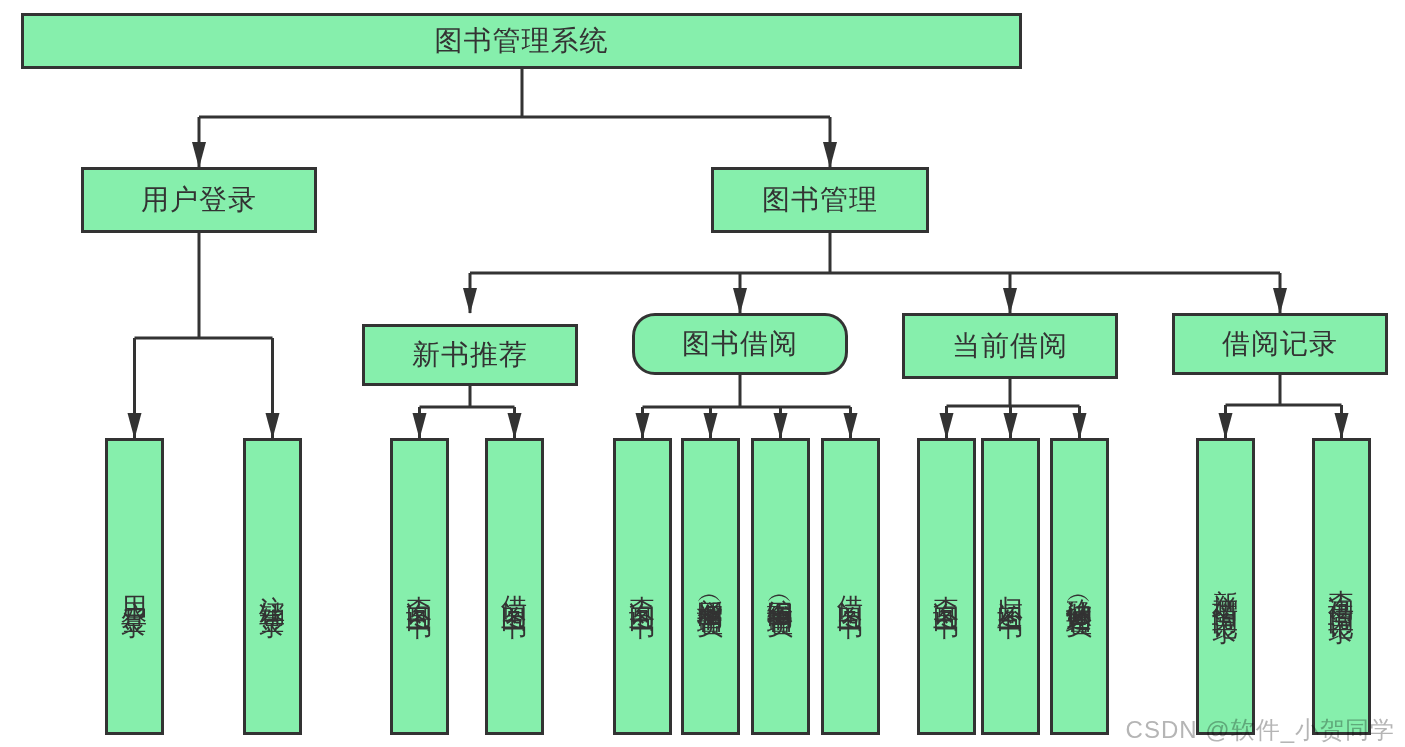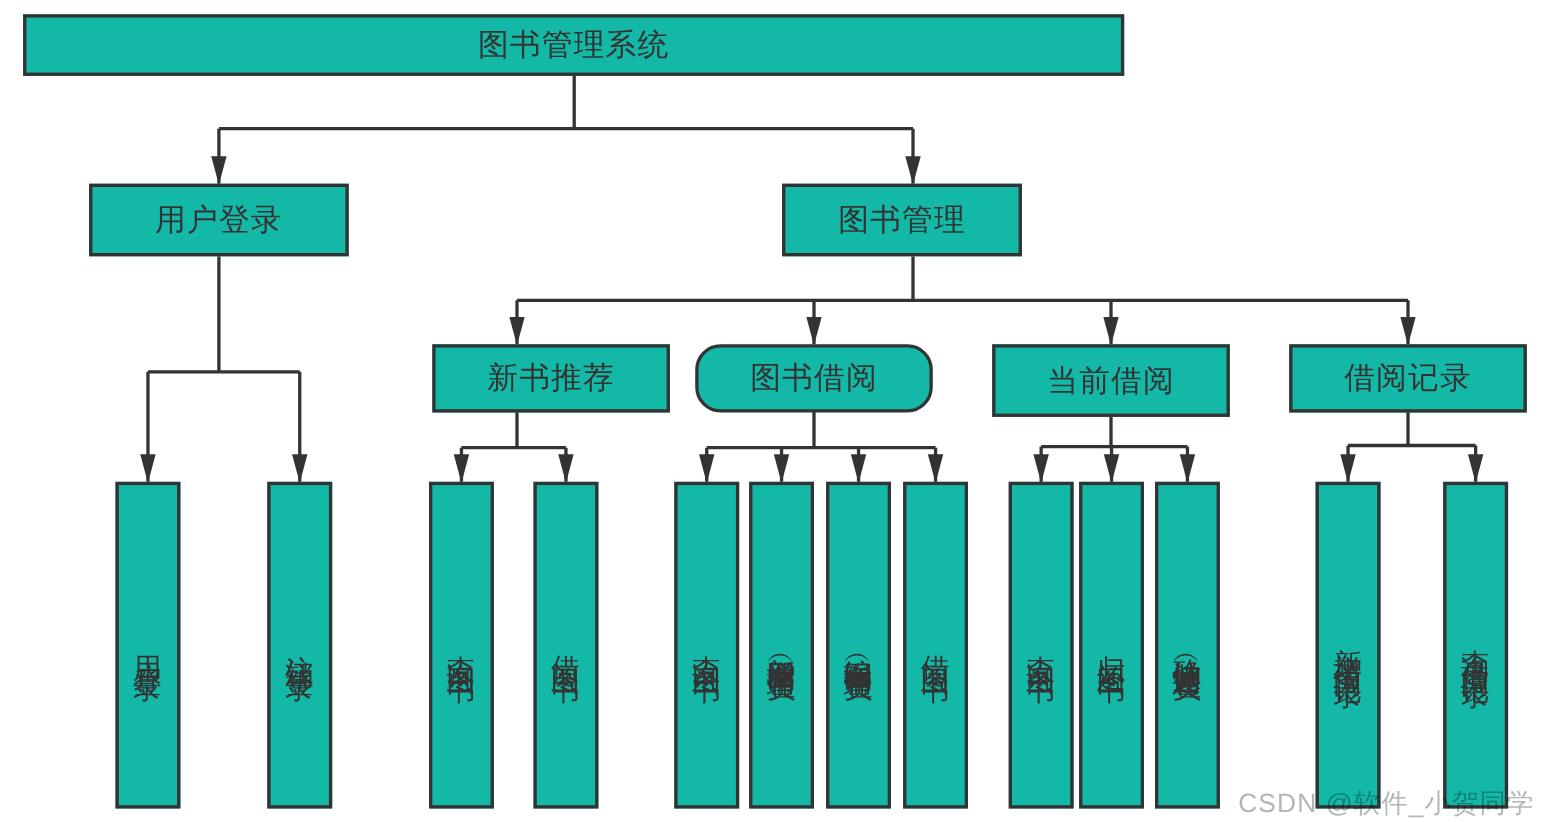--- a/index.html
+++ b/index.html
@@ -14,21 +14,21 @@
   }
   .connector-layer {
     position: absolute;
     left: 0; top: 0;
     z-index: 1;
   }
   .node {
     position: absolute;
     box-sizing: border-box;
     border: 3px solid #333333;
-    background: #14b8a6;
+    background: #86efac;
     display: flex;
     align-items: center;
     justify-content: center;
     z-index: 2;
   }
   .node--h {
     font-size: 28px;
     letter-spacing: 1px;
     white-space: nowrap;
   }
@@ -100,21 +100,21 @@
       <line x1="1225.5" y1="405" x2="1225.5" y2="438" marker-end="url(#arrow)"></line>
       <line x1="1341.5" y1="405" x2="1341.5" y2="438" marker-end="url(#arrow)"></line>
     </g>
   </svg>
 
   <div class="node node--h" style="left:21px; top:13px; width:1001px; height:56px;">图书管理系统</div>
 
   <div class="node node--h" style="left:81px; top:167px; width:236px; height:66px;">用户登录</div>
   <div class="node node--h" style="left:711px; top:167px; width:218px; height:66px;">图书管理</div>
 
-  <div class="node node--h" style="left:362px; top:313px; width:216px; height:62px;margin-left:31px;">新书推荐</div>
+  <div class="node node--h" style="left:362px; top:324px; width:216px; height:62px;">新书推荐</div>
   <div class="node node--h" style="left:632px; top:313px; width:216px; height:62px;border-radius:23px;">图书借阅</div>
   <div class="node node--h" style="left:902px; top:313px; width:216px; height:66px;">当前借阅</div>
   <div class="node node--h" style="left:1172px; top:313px; width:216px; height:62px;">借阅记录</div>
 
   <div class="node node--v" style="left:105px;">
     <span class="vtext">用户登录</span>
   </div>
   <div class="node node--v" style="left:243px;">
     <span class="vtext">注销登录</span>
   </div>

